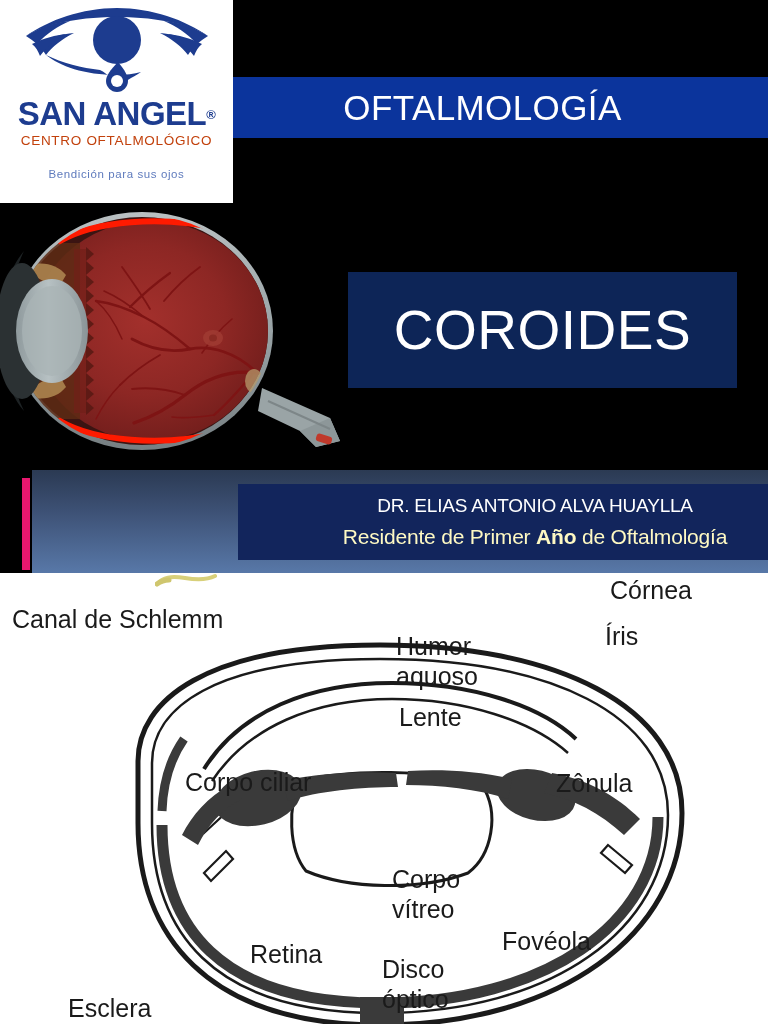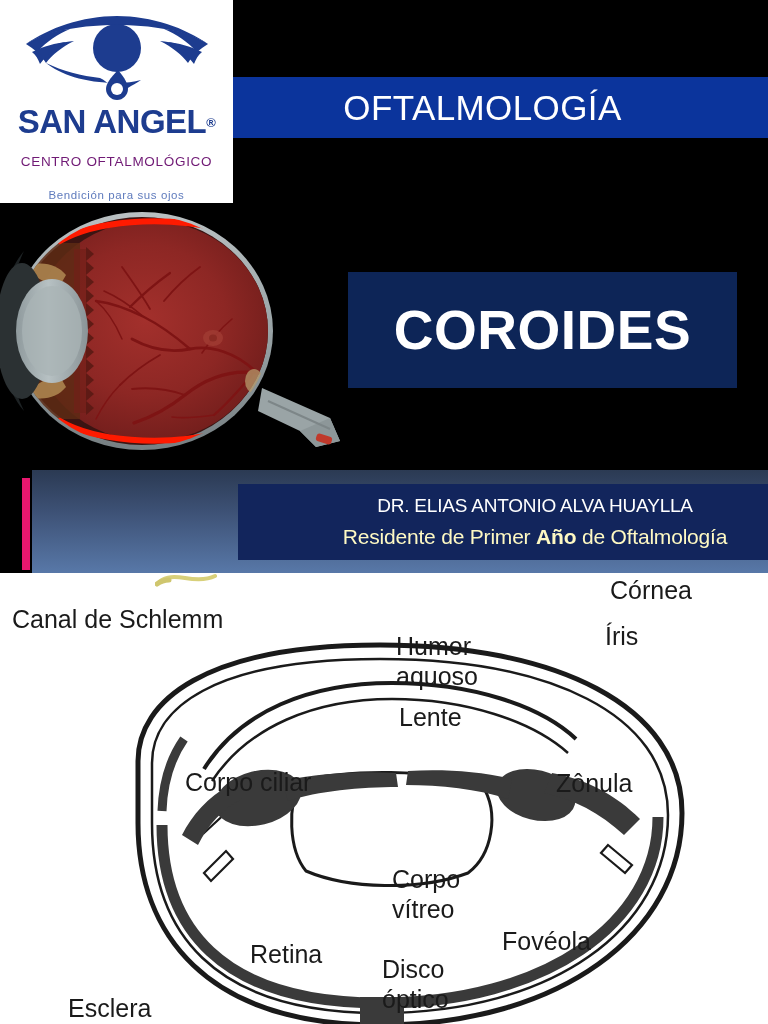--- a/index.html
+++ b/index.html
@@ -29,21 +29,21 @@
   #logo-panel {
     position: absolute;
     left: 0; top: 0;
     width: 233px;
     height: 203px;
     background: #ffffff;
     display: flex;
     flex-direction: column;
     align-items: center;
     justify-content: flex-start;
-    padding-top: 8px;
+    padding-top: 0;
     box-sizing: border-box;
   }
   #logo-mark {
     width: 190px;
     height: 96px;
     display: block;
   }
   #logo-wordmark {
     font-family: "Liberation Sans", sans-serif;
     font-weight: bold;
@@ -55,22 +55,22 @@
     white-space: nowrap;
   }
   #logo-wordmark .reg {
     font-size: 13px;
     vertical-align: 6px;
     font-weight: bold;
   }
   #logo-sub1 {
     font-size: 13.5px;
     letter-spacing: 0.7px;
-    color: #701a75;
-    margin-top: 16px;
+    color: #c2410c;
+    margin-top: 3px;
     white-space: nowrap;
   }
   #logo-sub2 {
     font-size: 11.5px;
     letter-spacing: 0.6px;
     color: #5f7bbd;
     margin-top: 20px;
     white-space: nowrap;
   }
 
@@ -113,21 +113,21 @@
     width: 389px;
     height: 116px;
     background: #0d2557;
     display: flex;
     align-items: center;
     justify-content: center;
   }
   #coroides-text {
     color: #ffffff;
     font-size: 55px;
-    font-weight: bold;
+    font-weight: normal;
     letter-spacing: 0.5px;
     line-height: 1;
     white-space: nowrap;
   }
 
   
   #byline-band {
     position: absolute;
     left: 32px; top: 470px;
     width: 736px;

